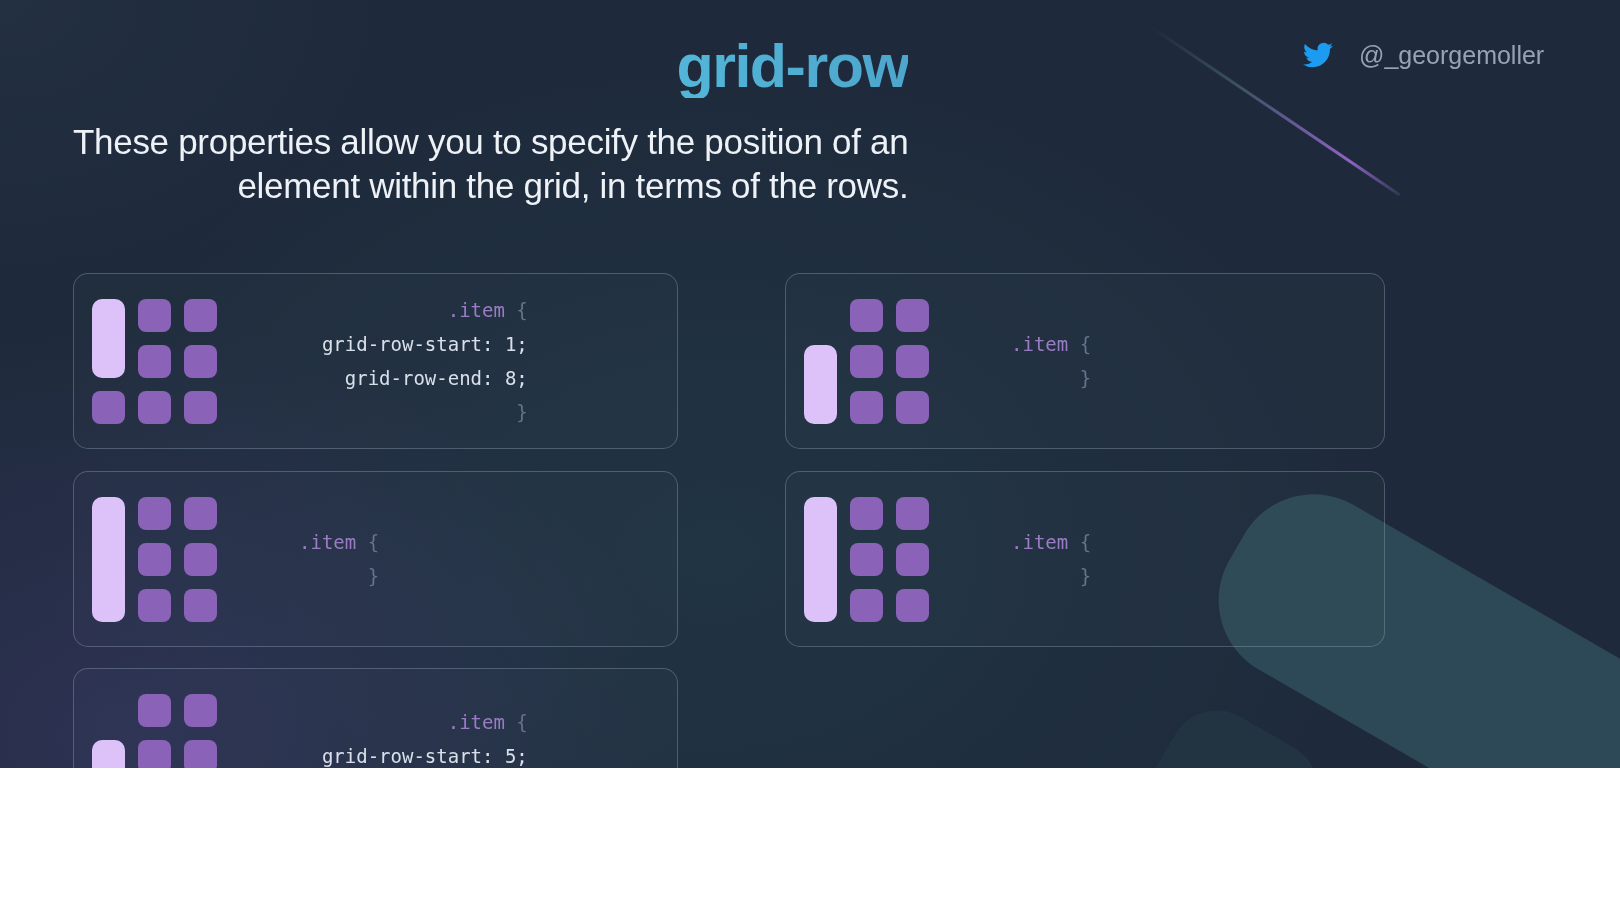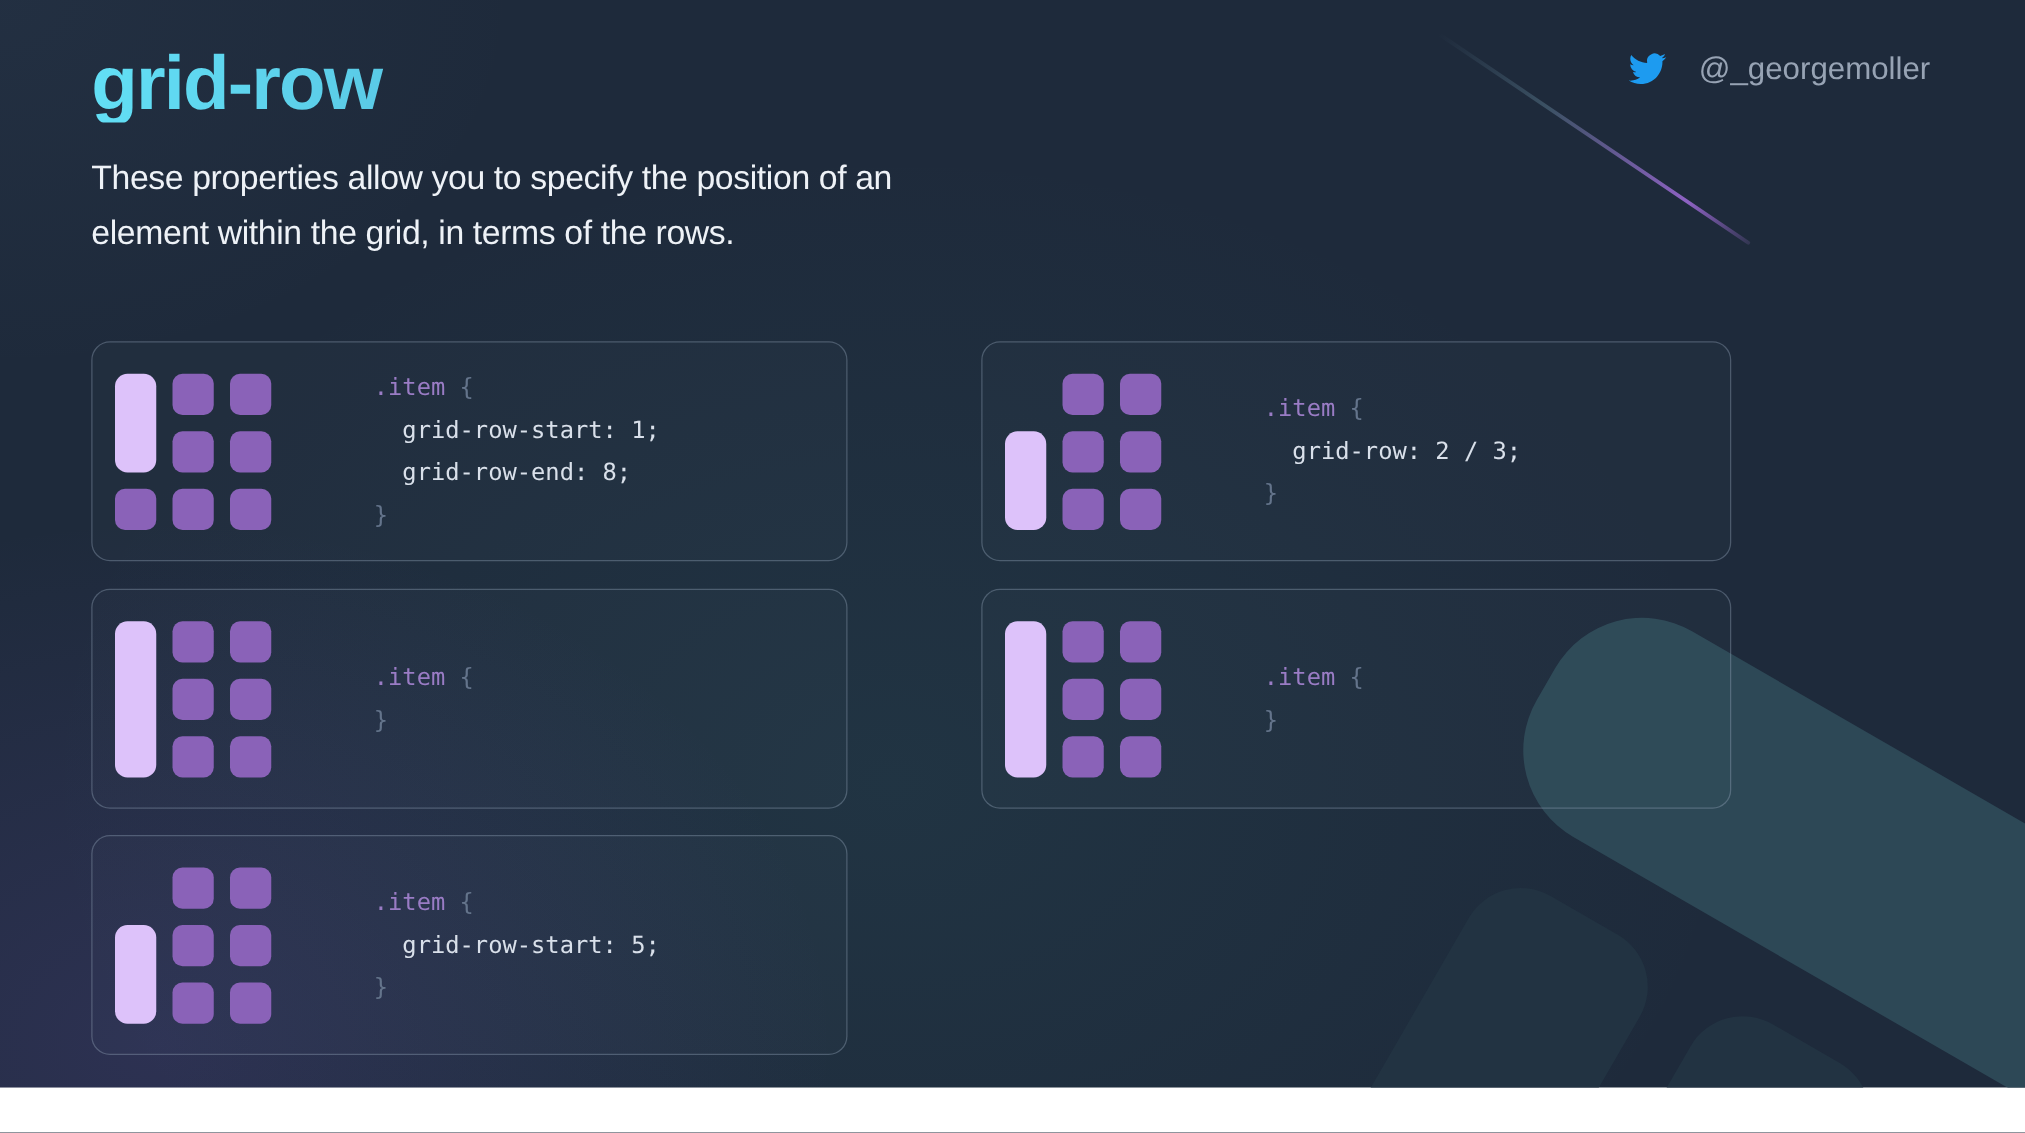--- a/index.html
+++ b/index.html
@@ -1,39 +1,39 @@
 <!DOCTYPE html>
 <html><head>
 <meta charset="utf-8">
 <style>
   html,body{margin:0;padding:0;}
   body{width:1620px;height:906px;overflow:hidden;font-family:"Liberation Sans",sans-serif;}
-  .page{position:relative;width:1620px;height:870px;overflow:hidden;
+  .page{position:relative;width:1620px;height:768px;overflow:hidden;
     background:
       radial-gradient(900px 700px at 8% 96%, rgba(124,88,205,0.16), transparent 60%),
       radial-gradient(1100px 820px at 44% 72%, rgba(64,170,160,0.08), transparent 62%),
       radial-gradient(700px 500px at 0% 0%, rgba(120,150,190,0.05), transparent 60%),
-      #1e2a3b;}
+      #1e2a3b; text-align: right;}
 
   
   .decor{position:absolute;left:1293px;top:470px;width:0;height:0;transform:rotate(30deg);transform-origin:0 0;z-index:0;}
   .decor .bar{position:absolute;left:-10px;top:0;width:760px;height:190px;border-radius:80px;background:#2d4856;}
   .decor .dcell{position:absolute;width:158px;height:320px;border-radius:48px;background:#223342;top:240px;}
   .decor .d1{left:30px;} .decor .d2{left:235px;} .decor .d3{left:440px;}
 
   
   .decor-line{position:absolute;left:1152px;top:26px;width:300px;height:3px;border-radius:2px;
     transform:rotate(34deg);transform-origin:0 0;z-index:1;
     background:linear-gradient(90deg, rgba(76,110,130,0), rgba(96,130,150,0.45) 35%, rgba(148,101,202,0.95) 80%, rgba(168,124,214,0.15));}
 
   .header{position:absolute;left:73px;top:34px;z-index:2;}
   .title{font-size:61px;font-weight:800;letter-spacing:-1.5px;line-height:1.05;
     background:linear-gradient(90deg,#62dff5,#4da6cc);
     -webkit-background-clip:text;background-clip:text;color:transparent;}
-  .subtitle{margin-top:22px;font-size:27px;line-height:44px;color:#eef2f7;letter-spacing:-0.3px;}
+  .subtitle{margin-top:22px;font-size:35px;line-height:44px;color:#eef2f7;letter-spacing:-0.3px;}
 
   .twitter{position:absolute;left:1300px;top:40px;display:flex;align-items:center;gap:23px;z-index:2;}
   .twitter svg{display:block;}
   .handle{font-size:25px;color:#97a3b4;}
 
   .card{position:absolute;height:176px;border:1.5px solid rgba(148,163,184,0.38);border-radius:15px;
     background:rgba(190,205,225,0.025);box-sizing:border-box;display:flex;align-items:center;z-index:2;}
   .glyph{margin-left:18px;width:125px;height:125px;display:grid;flex:0 0 auto;
     grid-template-columns:repeat(3,33px);grid-template-rows:repeat(3,33px);gap:13px;}
   .cell{background:#8a62b8;border-radius:8px;}
@@ -91,21 +91,21 @@
       <section class="card" style="left: 785px; width: 600px; top: 273px;">
     <div class="glyph">
           <div class="cell hl" style="grid-area: 2 / 1 / 4;"></div>
           <div class="cell" style="grid-area: 1 / 2;"></div>
           <div class="cell" style="grid-area: 1 / 3;"></div>
           <div class="cell" style="grid-area: 2 / 2;"></div>
           <div class="cell" style="grid-area: 2 / 3;"></div>
           <div class="cell" style="grid-area: 3 / 2;"></div>
           <div class="cell" style="grid-area: 3 / 3;"></div>
         </div>
-    <pre class="code"><div><span class="sel">.item</span><span class="brace"> {</span></div><div class="prop">  grid-row: 2 / 3;</div><div class="brace">}</div></pre>
+    <pre class="code"><div><span class="sel">.item</span><span class="brace"> {</span></div><div class="brace">}</div></pre>
   </section>
       <section class="card" style="left: 73px; width: 605px; top: 471px;">
     <div class="glyph">
           <div class="cell hl" style="grid-area: 1 / 1 / 4;"></div>
           <div class="cell" style="grid-area: 1 / 2;"></div>
           <div class="cell" style="grid-area: 1 / 3;"></div>
           <div class="cell" style="grid-area: 2 / 2;"></div>
           <div class="cell" style="grid-area: 2 / 3;"></div>
           <div class="cell" style="grid-area: 3 / 2;"></div>
           <div class="cell" style="grid-area: 3 / 3;"></div>

